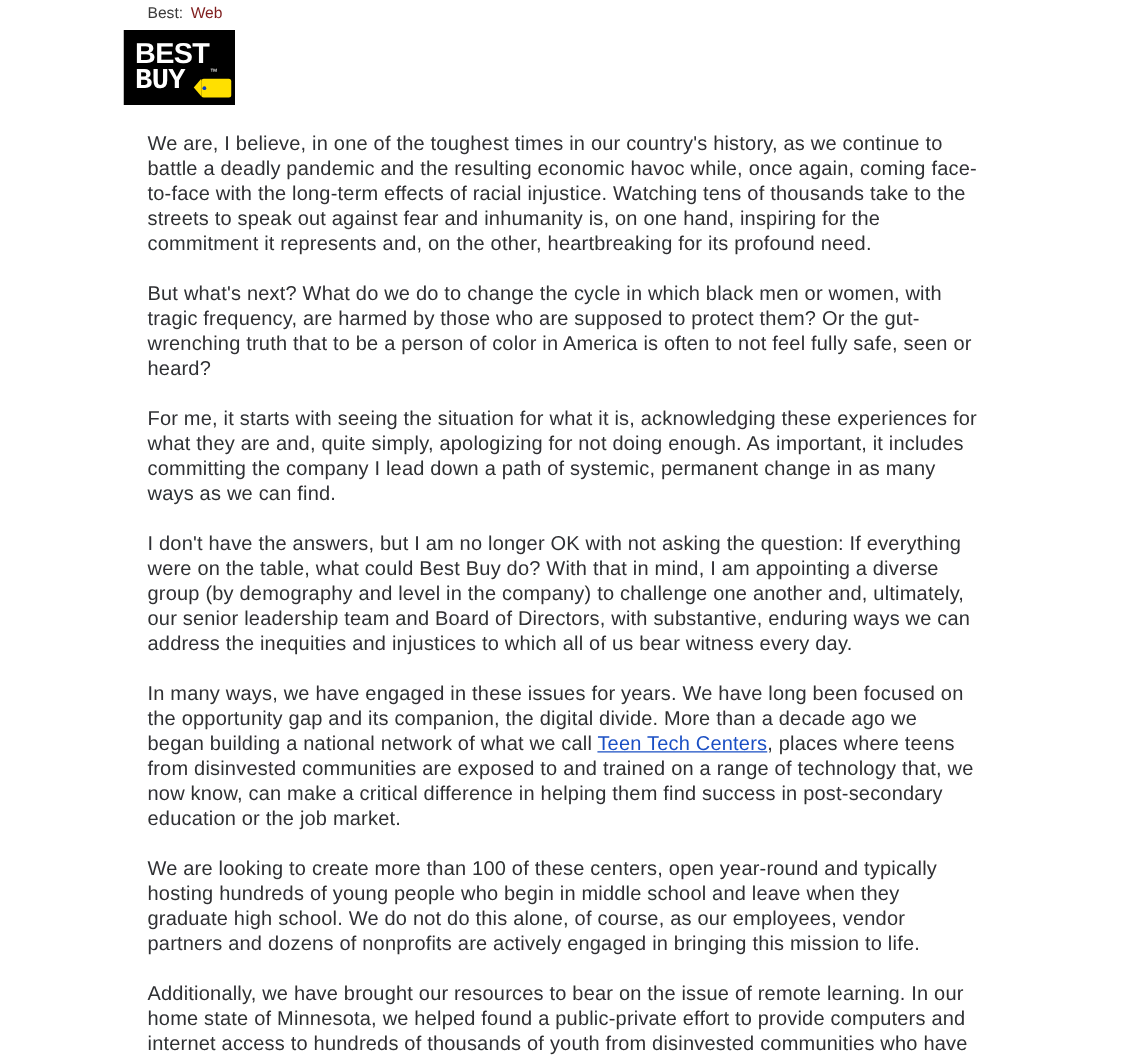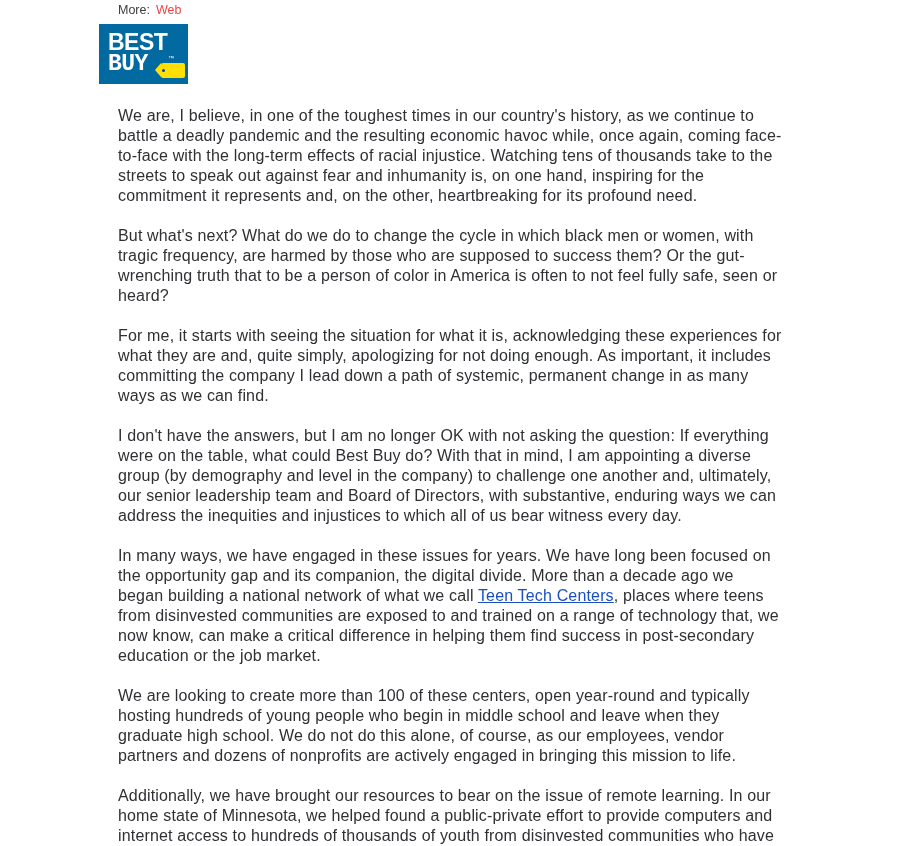--- a/index.html
+++ b/index.html
@@ -22,34 +22,34 @@
     left: 118px;
     top: 2px;
     font-size: 12.5px;
     line-height: 16px;
     white-space: nowrap;
   }
   .view-label {
     color: #3c3c3c;
   }
   .view-link {
-    color: #ef4444;
+    color: #7f1d1d;
     margin-left: 6px;
     text-decoration: none;
     cursor: pointer;
   }
 
   
   .logo {
     position: absolute;
     left: 99px;
     top: 24px;
     width: 89px;
     height: 60px;
-    background: #0369a1;
+    background: #000000;
   }
   .logo-inner {
     position: absolute;
     inset: 0;
     overflow: hidden;
   }
   .logo-word {
     position: absolute;
     left: 9px;
     color: #ffffff;
@@ -120,33 +120,33 @@
     color: #1a4fc4;
     text-decoration: underline;
     cursor: pointer;
     text-align: center;
   }
 </style>
 </head>
 <body>
 
 <div class="view-bar">
-  <span class="view-label">More:</span><a class="view-link">Web</a>
+  <span class="view-label">Best:</span><a class="view-link">Web</a>
 </div>
 
 <div class="logo">
   <div class="logo-inner">
     <span class="logo-word best">BEST</span>
     <span class="logo-word buy">BUY</span>
     <span class="logo-tm">™</span>
     <span class="logo-tag"></span>
   </div>
 </div>
 
 <div class="letter">
   <p class="para">We are, I believe, in one of the toughest times in our country's history, as we continue to battle a deadly pandemic and the resulting economic havoc while, once again, coming face-to-face with the long-term effects of racial injustice. Watching tens of thousands take to the streets to speak out against fear and inhumanity is, on one hand, inspiring for the commitment it represents and, on the other, heartbreaking for its profound need.</p>
-  <p class="para">But what's next? What do we do to change the cycle in which black men or women, with tragic frequency, are harmed by those who are supposed to success them? Or the gut-wrenching truth that to be a person of color in America is often to not feel fully safe, seen or heard?</p>
+  <p class="para">But what's next? What do we do to change the cycle in which black men or women, with tragic frequency, are harmed by those who are supposed to protect them? Or the gut-wrenching truth that to be a person of color in America is often to not feel fully safe, seen or heard?</p>
   <p class="para">For me, it starts with seeing the situation for what it is, acknowledging these experiences for what they are and, quite simply, apologizing for not doing enough. As important, it includes committing the company I lead down a path of systemic, permanent change in as many ways as we can find.</p>
   <p class="para">I don't have the answers, but I am no longer OK with not asking the question: If everything were on the table, what could Best Buy do? With that in mind, I am appointing a diverse group (by demography and level in the company) to challenge one another and, ultimately, our senior leadership team and Board of Directors, with substantive, enduring ways we can address the inequities and injustices to which all of us bear witness every day.</p>
   <p class="para"><span>In many ways, we have engaged in these issues for years. We have long been focused on the opportunity gap and its companion, the digital divide. More than a decade ago we began building a national network of what we call </span><a class="inline-link">Teen Tech Centers</a><span>, places where teens from disinvested communities are exposed to and trained on a range of technology that, we now know, can make a critical difference in helping them find success in post-secondary education or the job market.</span></p>
   <p class="para">We are looking to create more than 100 of these centers, open year-round and typically hosting hundreds of young people who begin in middle school and leave when they graduate high school. We do not do this alone, of course, as our employees, vendor partners and dozens of nonprofits are actively engaged in bringing this mission to life.</p>
   <p class="para">Additionally, we have brought our resources to bear on the issue of remote learning. In our home state of Minnesota, we helped found a public-private effort to provide computers and internet access to hundreds of thousands of youth from disinvested communities who have neither. Without this technology, learning from home, should it be necessary this fall and winter, would be</p>
 </div>
 
 </body></html>

